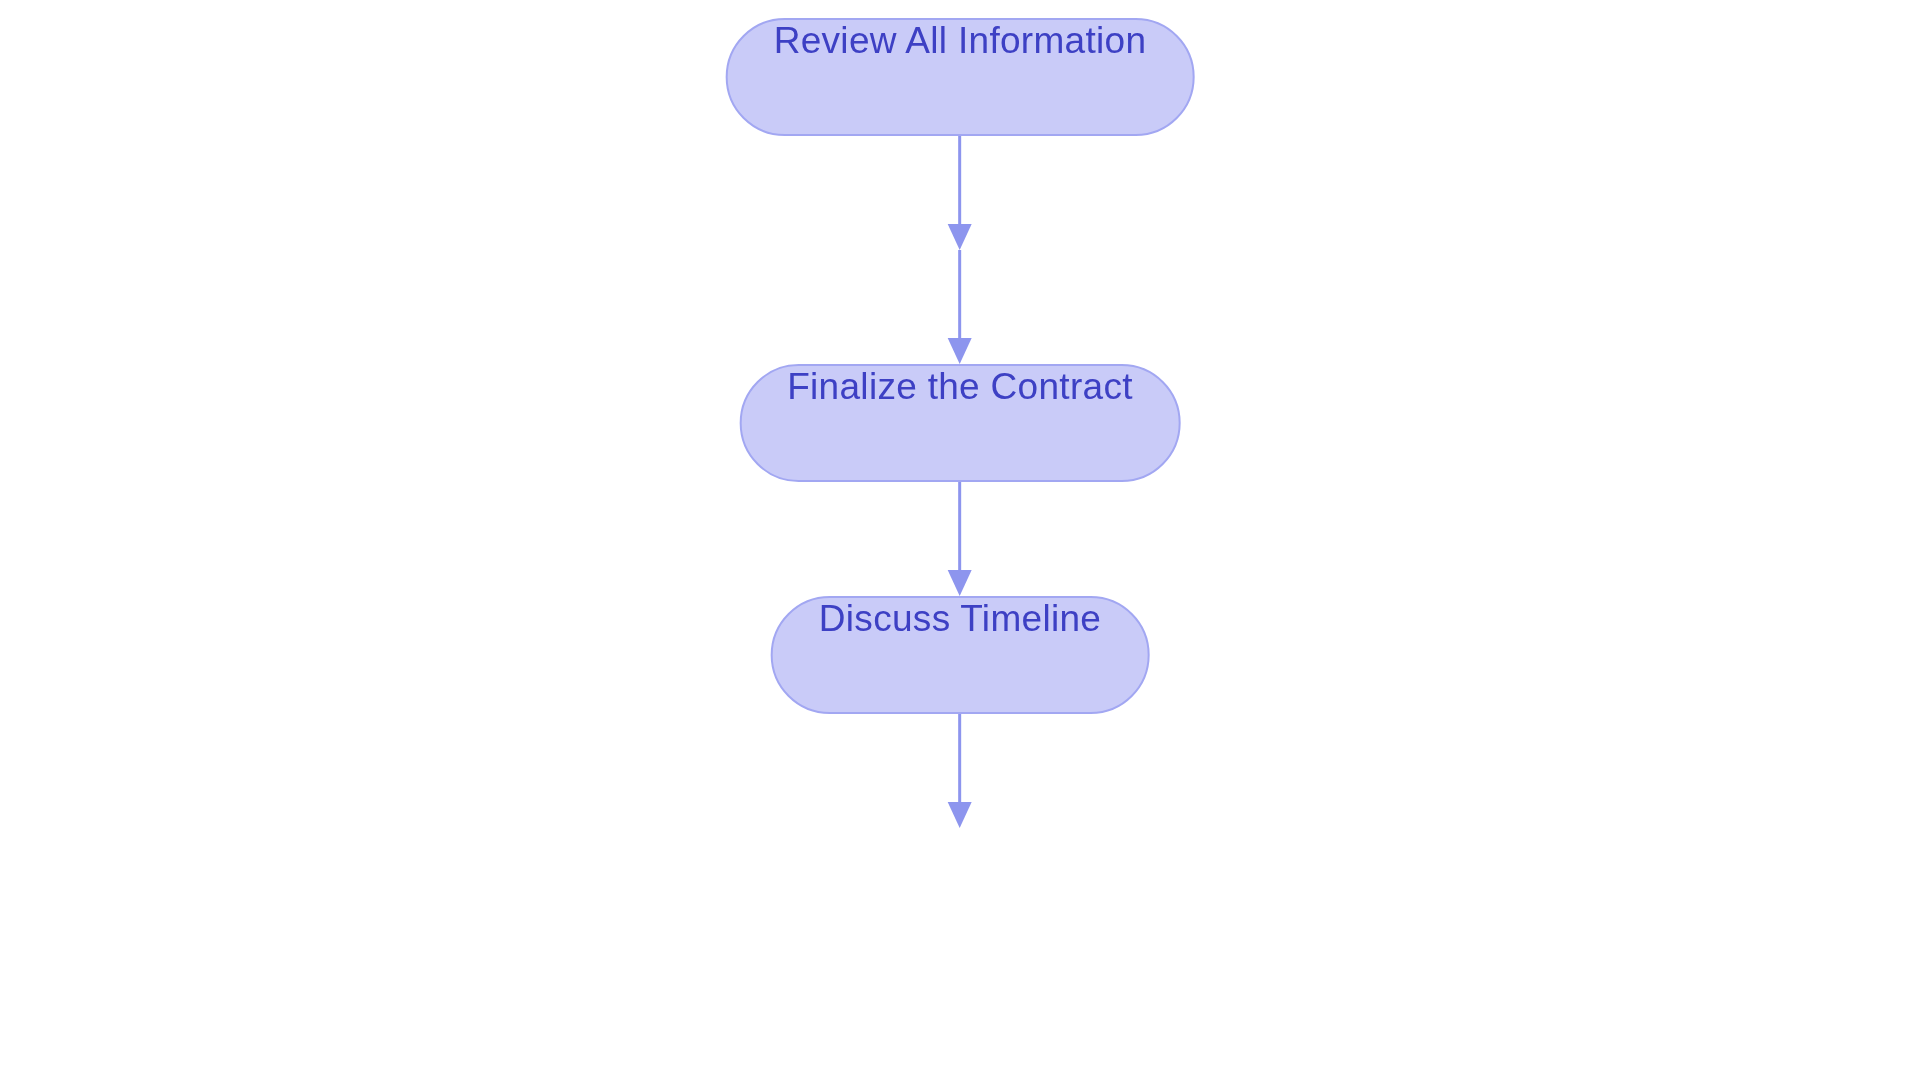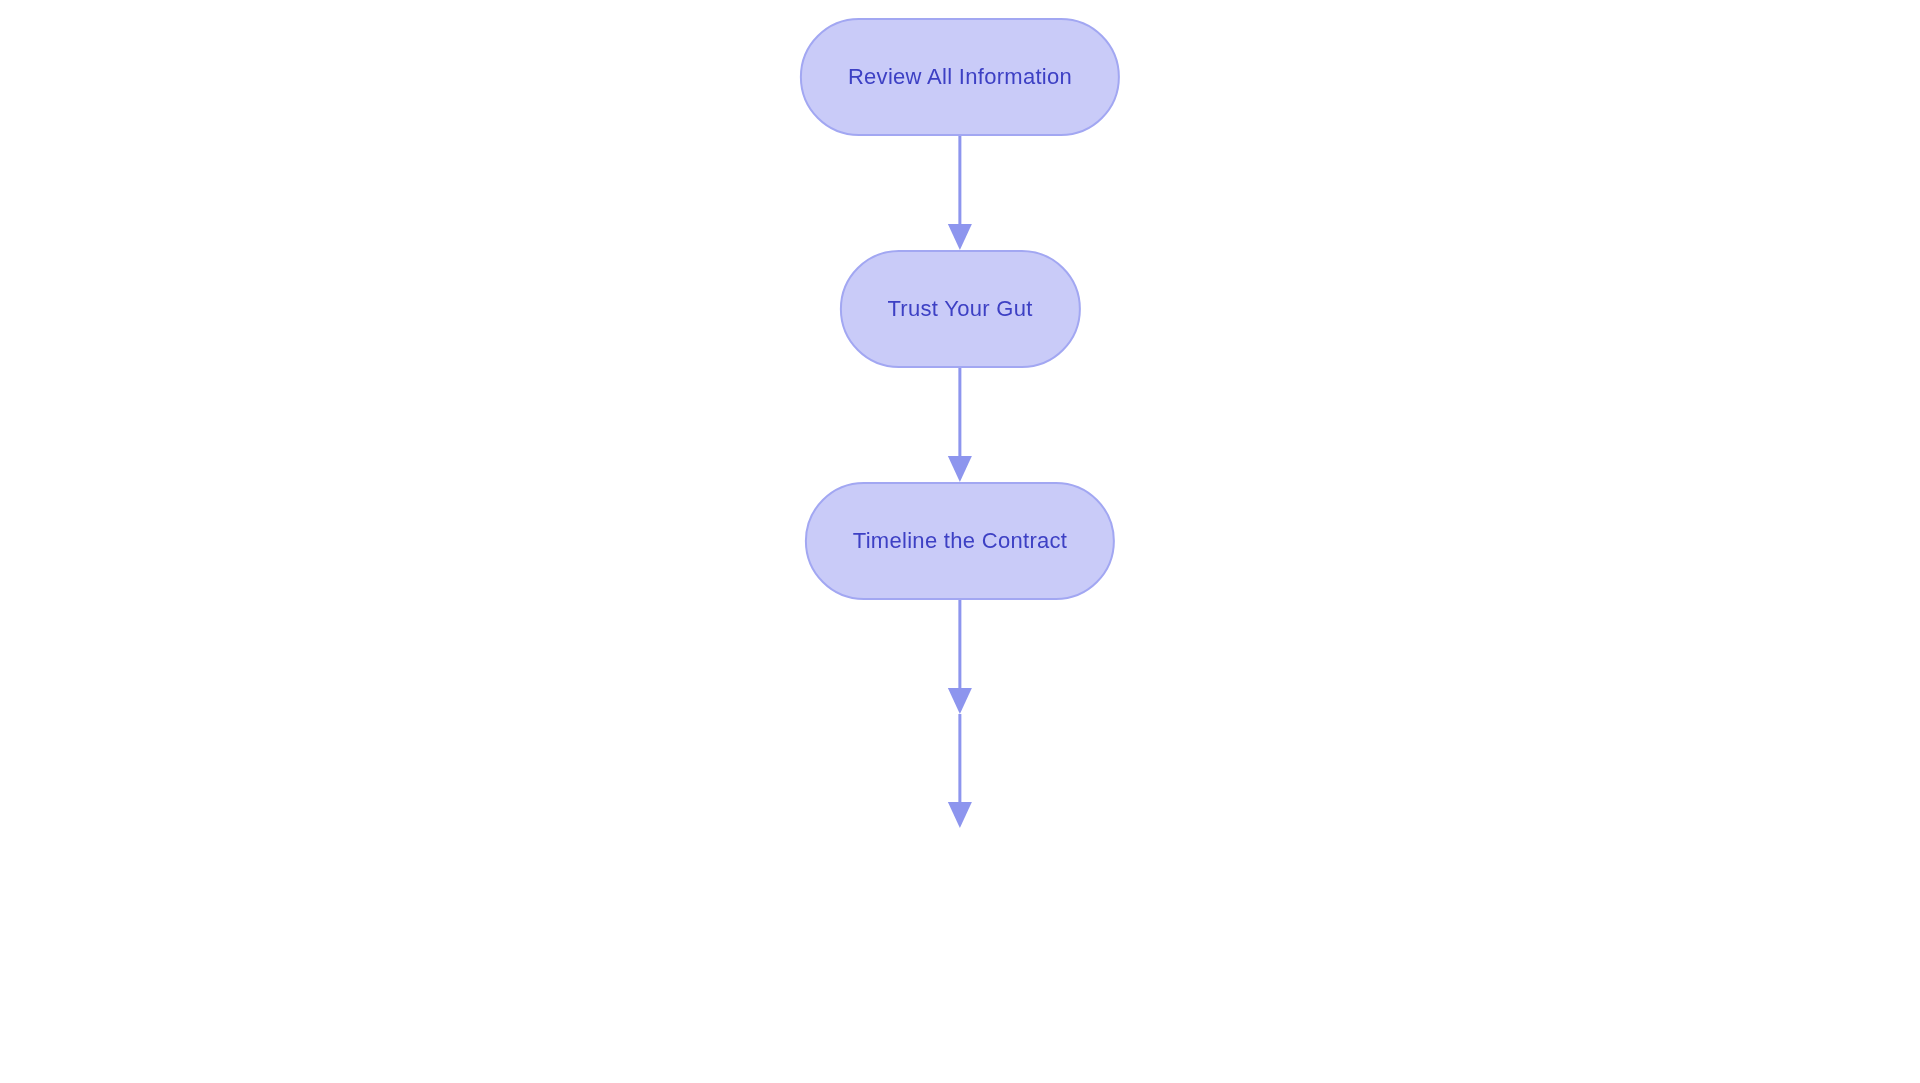--- a/index.html
+++ b/index.html
@@ -24,25 +24,25 @@
     align-items: center;
   }
   .node {
     box-sizing: border-box;
     height: 118px;
     padding: 0 46px;
     border-radius: 59px;
     background: var(--node-fill, #c9cbf8);
     border: 2px solid var(--node-border, #a2a7f2);
     color: var(--node-text, #3d40c4);
-    font-size: 22px;
+    font-size: 37px;
     font-weight: 400;
     letter-spacing: 0.3px;
     display: flex;
-    align-items: center;
+    align-items: flex-start;
     justify-content: center;
     white-space: nowrap;
   }
   .connector {
     position: relative;
     width: 26px;
     height: 114px;
     flex: none;
   }
   .connector .stem {
@@ -71,32 +71,32 @@
 
 <div class="canvas" style="--bg: #ffffff; --node-fill: #c9cbf8; --node-border: #a2a7f2; --node-text: #3d40c4; --arrow: #8d95ee;">
   <div class="flow" id="flow">
       <div class="node">
         <span>Review All Information</span>
       </div>
       <div class="connector">
         <div class="stem"></div>
         <div class="head"></div>
       </div>
+      <div class="connector">
+        <div class="stem"></div>
+        <div class="head"></div>
+      </div>
       <div class="node">
-        <span>Trust Your Gut</span>
+        <span>Finalize the Contract</span>
       </div>
       <div class="connector">
         <div class="stem"></div>
         <div class="head"></div>
       </div>
       <div class="node">
-        <span>Timeline the Contract</span>
-      </div>
-      <div class="connector">
-        <div class="stem"></div>
-        <div class="head"></div>
+        <span>Discuss Timeline</span>
       </div>
       <div class="connector">
         <div class="stem"></div>
         <div class="head"></div>
       </div>
     </div>
 </div>
 
 </body></html>

